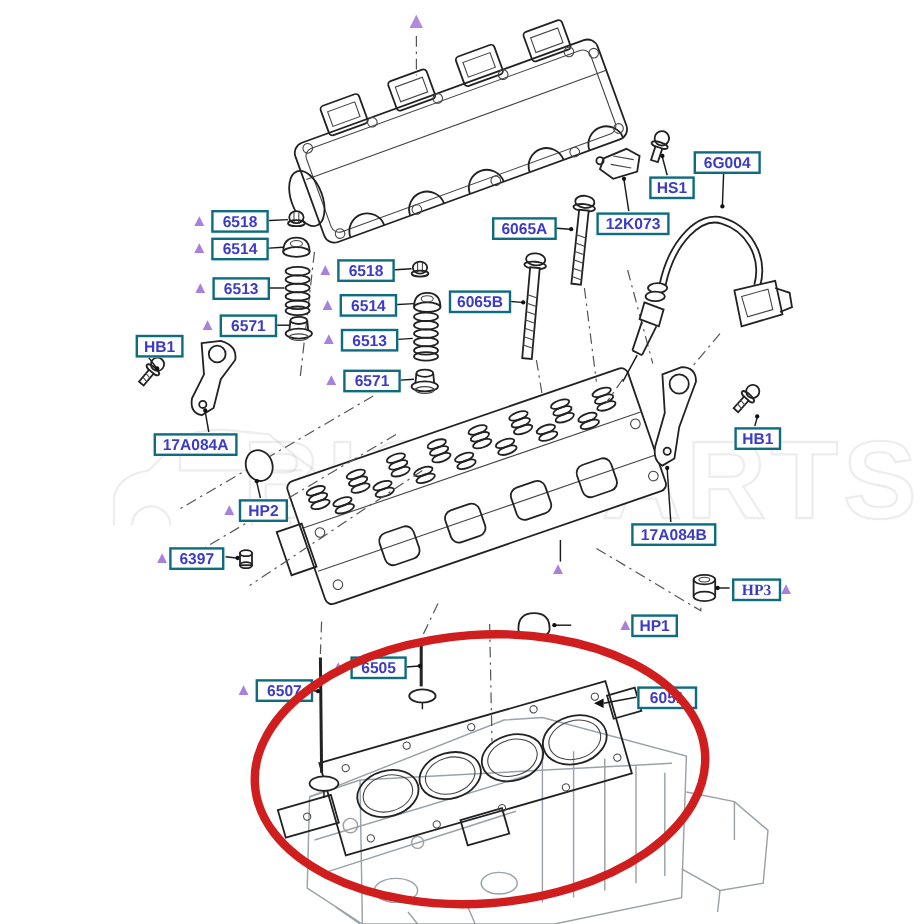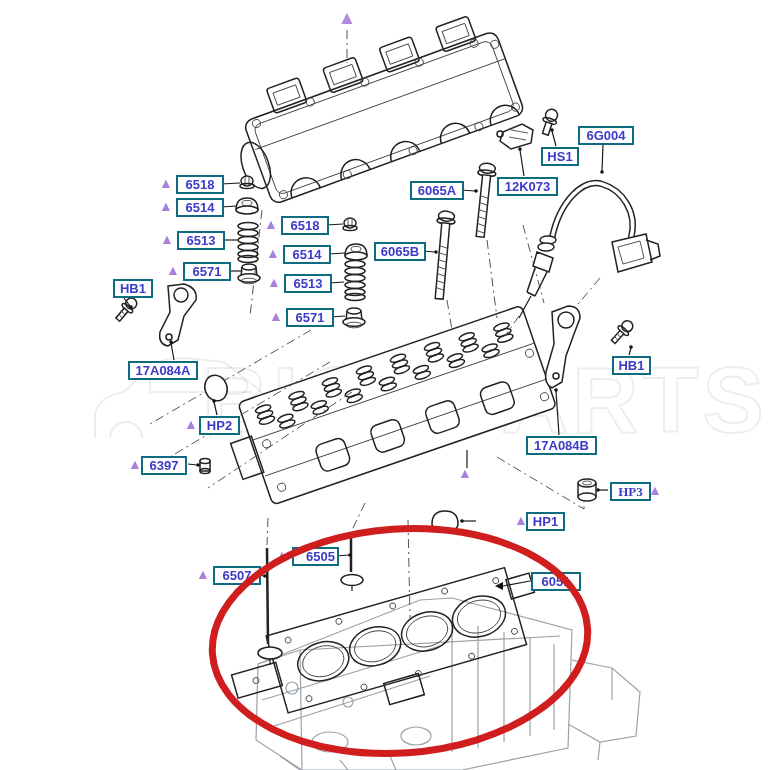--- a/index.html
+++ b/index.html
@@ -404,21 +404,21 @@
 <div class="lbl" style="left:541px;top:147px;width:30px;"><span>HS1</span></div>
 <div class="lbl" style="left:578px;top:126px;width:48px;"><span>6G004</span></div>
 <div class="lbl" style="left:113px;top:279px;width:32px;"><span>HB1</span></div>
 <div class="lbl" style="left:128px;top:361px;width:62px;"><span>17A084A</span></div>
 <div class="lbl" style="left:199px;top:416px;width:33px;"><span>HP2</span></div>
 <div class="lbl" style="left:141px;top:456px;width:38px;"><span>6397</span></div>
 <div class="lbl" style="left:526px;top:436px;width:63px;"><span>17A084B</span></div>
 <div class="lbl" style="left:612px;top:356px;width:31px;"><span>HB1</span></div>
 <div class="lbl" style="left:610px;top:482px;width:33px;font-family:Liberation Serif, serif;"><span>HP3</span></div>
 <div class="lbl" style="left:478px;top:512px;width:31px;margin-left:48px;"><span>HP1</span></div>
-<div class="lbl" style="left:292px;top:547px;width:39px;text-align:right;"><span>6505</span></div>
+<div class="lbl" style="left:292px;top:547px;width:39px;"><span>6505</span></div>
 <div class="lbl" style="left:213px;top:566px;width:40px;text-align:center;"><span>6507</span></div>
 <div class="lbl" style="left:531px;top:572px;width:42px;"><span>6051</span></div>
 
 <span class="tri" style="left:159px;top:177px;">▲</span>
 <span class="tri" style="left:159px;top:200px;">▲</span>
 <span class="tri" style="left:160px;top:233px;">▲</span>
 <span class="tri" style="left:166px;top:264px;">▲</span>
 <span class="tri" style="left:264px;top:218px;">▲</span>
 <span class="tri" style="left:266px;top:247px;">▲</span>
 <span class="tri" style="left:267px;top:276px;">▲</span>

